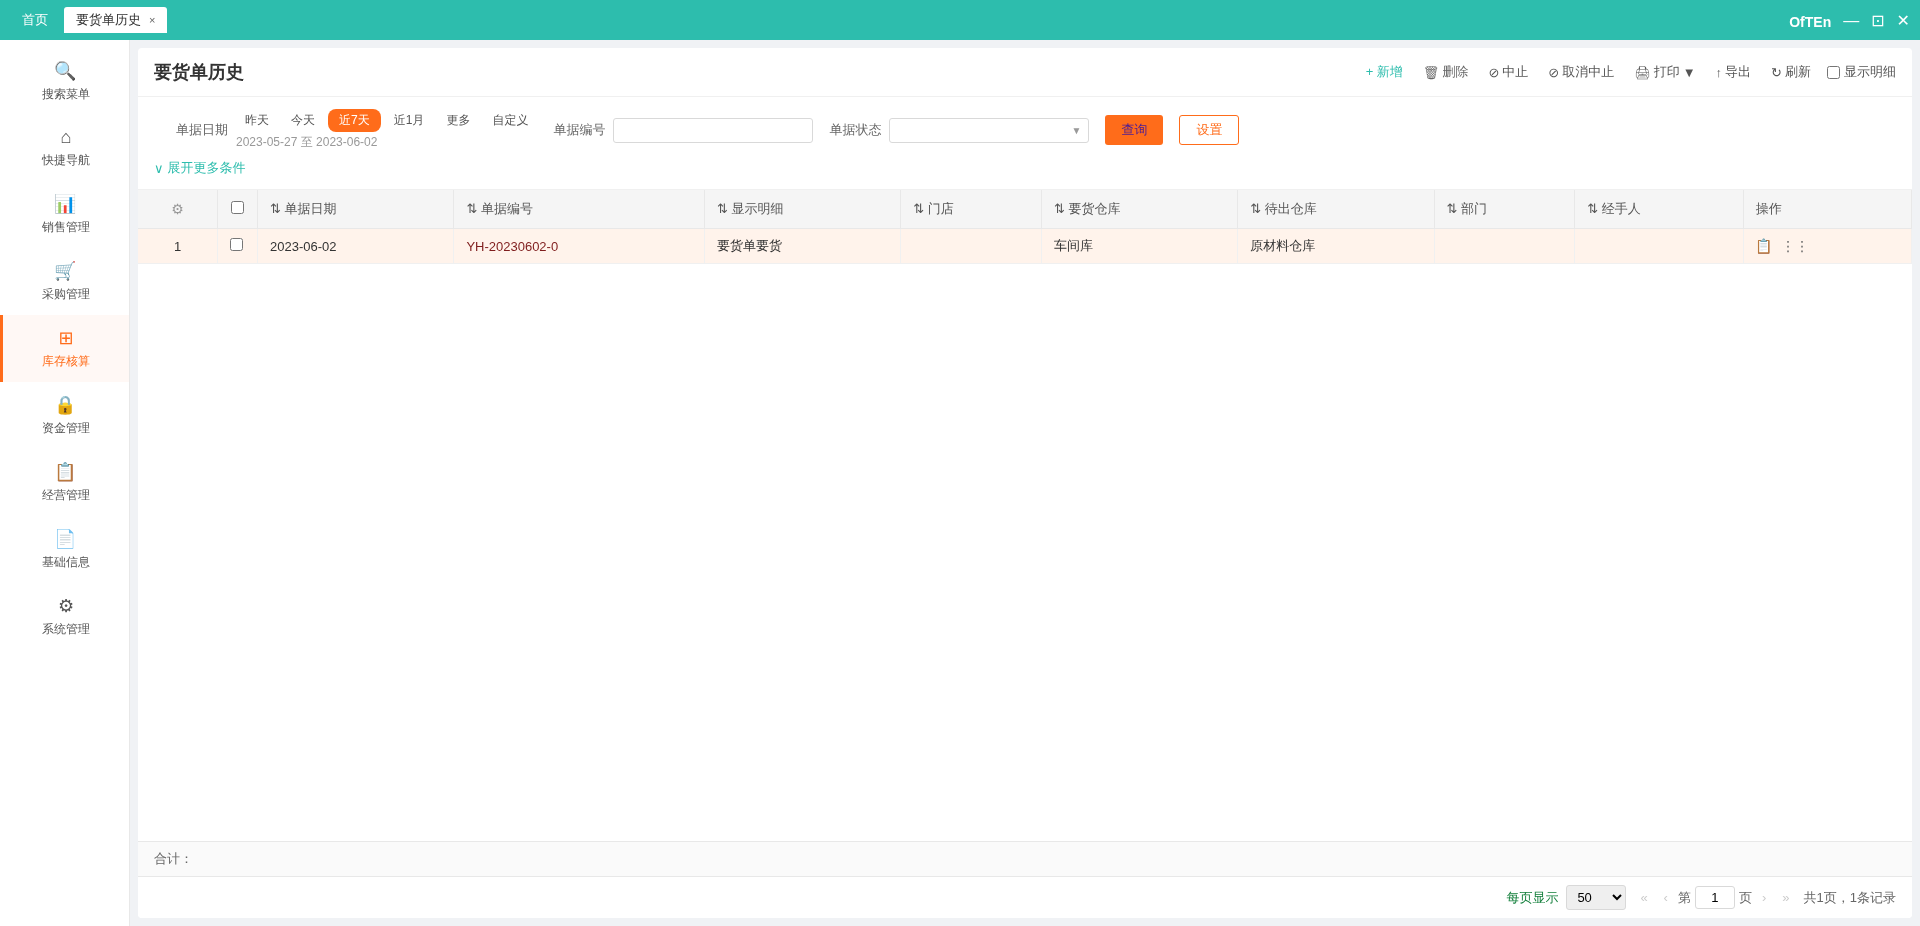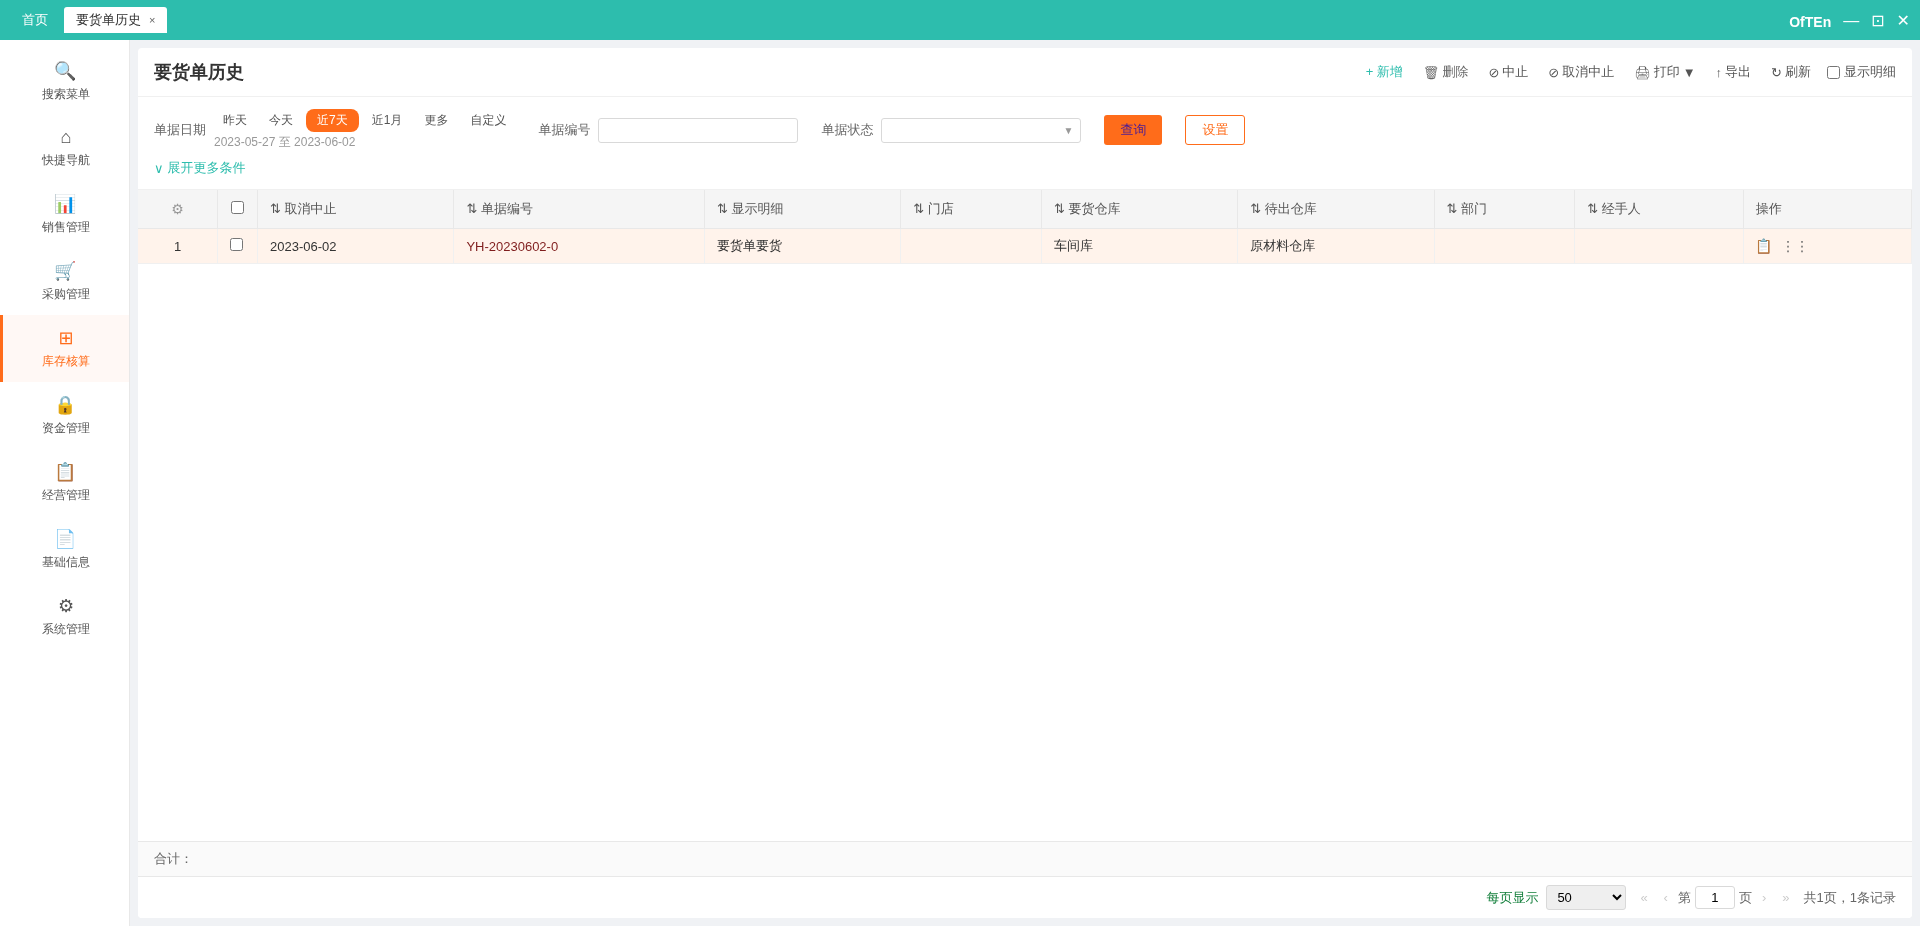--- a/index.html
+++ b/index.html
@@ -138,22 +138,23 @@
 
     
     .filter-area {
       padding: 12px 16px;
       border-bottom: 1px solid #f0f0f0;
       flex-shrink: 0;
     }
     .filter-row {
       display: flex;
       align-items: center;
-      gap: 23px;
+      gap: 16px;
       flex-wrap: wrap;
+      margin-left: 22px;
     }
     .filter-group {
       display: flex;
       align-items: center;
       gap: 8px;
     }
     .filter-label { color: #666; white-space: nowrap; }
     .date-filter-btns {
       display: flex;
       gap: 4px;
@@ -271,21 +272,21 @@
       border-top: 1px solid #e8e8e8;
       background: white;
       gap: 8px;
       flex-shrink: 0;
     }
     .page-size-label { color: #15803d; }
     .page-size-select {
       border: 1px solid #d9d9d9;
       padding: 3px 6px;
       border-radius: 3px;
-      width: 80px;
+      width: 60px;
       outline: none;
     }
     .page-nav {
       display: flex;
       align-items: center;
       gap: 4px;
       color: #666;
     }
     .page-nav-btn {
       cursor: pointer;
@@ -452,21 +453,21 @@
       <table>
         <thead>
           <tr>
             <th class="settings-col">
               <span class="settings-icon">⚙</span>
             </th>
             <th class="checkbox-th">
               <input type="checkbox" style="">
             </th>
             <th>
-              <span>⇅ 取消中止</span>
+              <span>⇅ 单据日期</span>
             </th>
             <th>
               <span>⇅ 单据编号</span>
             </th>
             <th>
               <span>⇅ 显示明细</span>
             </th>
             <th>
               <span>⇅ 门店</span>
             </th>

